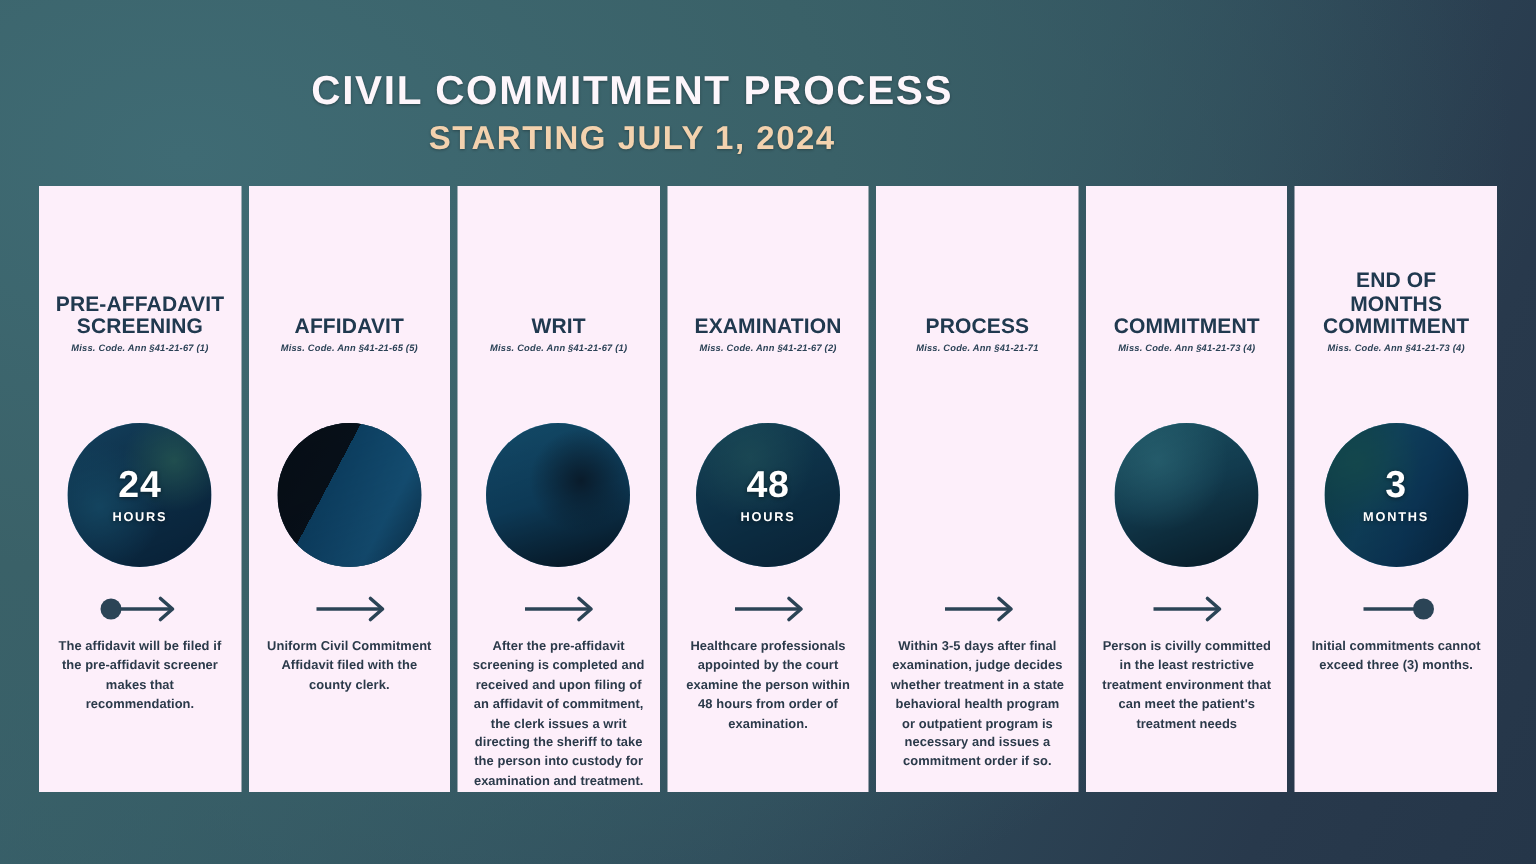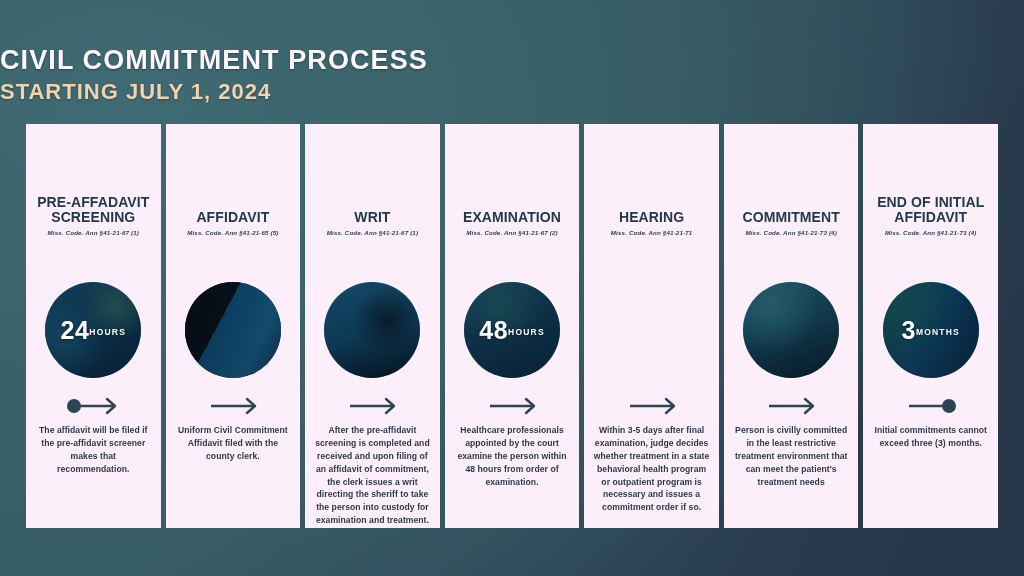--- a/index.html
+++ b/index.html
@@ -14,20 +14,21 @@
     width: 1024px; height: 576px;
     background:
       radial-gradient(ellipse 120% 140% at 12% 18%, #3f6b74 0%, #3a6168 35%, rgba(58,97,104,0) 72%),
       linear-gradient(115deg, #3a666e 0%, #355b66 28%, #2f4c5b 58%, #28394c 85%, #253649 100%);
   }
 
   
   #header {
     position: absolute; top: 0; left: 0; width: 843px;
     padding-top: 46px;
+    text-align: center;
   }
   #main-title {
     font-size: 27px;
     font-weight: bold;
     letter-spacing: 1.1px;
     color: #fdf6fb;
     text-shadow: 0 1px 2px rgba(0,0,0,.35);
     line-height: 1.05;
   }
   #sub-title {
@@ -103,21 +104,21 @@
   .circle .photo {
     position: absolute; inset: 0;
   }
   .circle .tint {
     position: absolute; inset: 0;
     background: linear-gradient(160deg, rgba(26,82,112,.62) 0%, rgba(23,70,100,.70) 100%);
     mix-blend-mode: multiply;
   }
   .circle .overlay {
     position: absolute; inset: 0;
-    display: flex; flex-direction: row;
+    display: flex; flex-direction: column;
     align-items: center; justify-content: center;
     color: #ffffff;
     text-shadow: 0 1px 3px rgba(0,0,0,.45);
   }
   .circle .big-num {
     font-size: 25px; font-weight: bold; line-height: 1;
     letter-spacing: .5px;
   }
   .circle .unit {
     margin-top: 3px;
@@ -277,21 +278,21 @@
         <div class="connector"><svg width="56" height="20" viewBox="0 0 56 20">
             <line x1="6" y1="10" x2="50" y2="10" stroke="#2b4456" stroke-width="2.4"></line>
             <polyline points="42,3 50,10 42,17" fill="none" stroke="#2b4456" stroke-width="2.4" stroke-linecap="round" stroke-linejoin="round"></polyline>
           </svg></div>
         <div class="desc-zone">
           <div class="desc">Healthcare professionals appointed by the court examine the person within 48 hours from order of examination.</div>
         </div>
       </div>
       <div class="card">
         <div class="head-zone">
-          <div class="step-title">HEARING</div>
+          <div class="step-title">PROCESS</div>
           <div class="step-cite">Miss. Code. Ann §41-21-71</div>
         </div>
         <div class="connector"><svg width="56" height="20" viewBox="0 0 56 20">
             <line x1="6" y1="10" x2="50" y2="10" stroke="#2b4456" stroke-width="2.4"></line>
             <polyline points="42,3 50,10 42,17" fill="none" stroke="#2b4456" stroke-width="2.4" stroke-linecap="round" stroke-linejoin="round"></polyline>
           </svg></div>
         <div class="desc-zone">
           <div class="desc">Within 3-5 days after final examination, judge decides whether treatment in a state behavioral health program or outpatient program is necessary and issues a commitment order if so.</div>
         </div>
       </div>
@@ -309,21 +310,21 @@
         <div class="connector"><svg width="56" height="20" viewBox="0 0 56 20">
             <line x1="6" y1="10" x2="50" y2="10" stroke="#2b4456" stroke-width="2.4"></line>
             <polyline points="42,3 50,10 42,17" fill="none" stroke="#2b4456" stroke-width="2.4" stroke-linecap="round" stroke-linejoin="round"></polyline>
           </svg></div>
         <div class="desc-zone">
           <div class="desc">Person is civilly committed in the least restrictive treatment environment that can meet the patient's treatment needs</div>
         </div>
       </div>
       <div class="card">
         <div class="head-zone">
-          <div class="step-title">END OF INITIAL AFFIDAVIT</div>
+          <div class="step-title">END OF MONTHS COMMITMENT</div>
           <div class="step-cite">Miss. Code. Ann §41-21-73 (4)</div>
         </div>
         <div class="circle-wrap">
           <div class="circle">
             <div class="photo ph-hands"></div>
             <div class="tint"></div>
             <div class="overlay">
               <div class="big-num">3</div>
               <div class="unit">MONTHS</div>
             </div>

